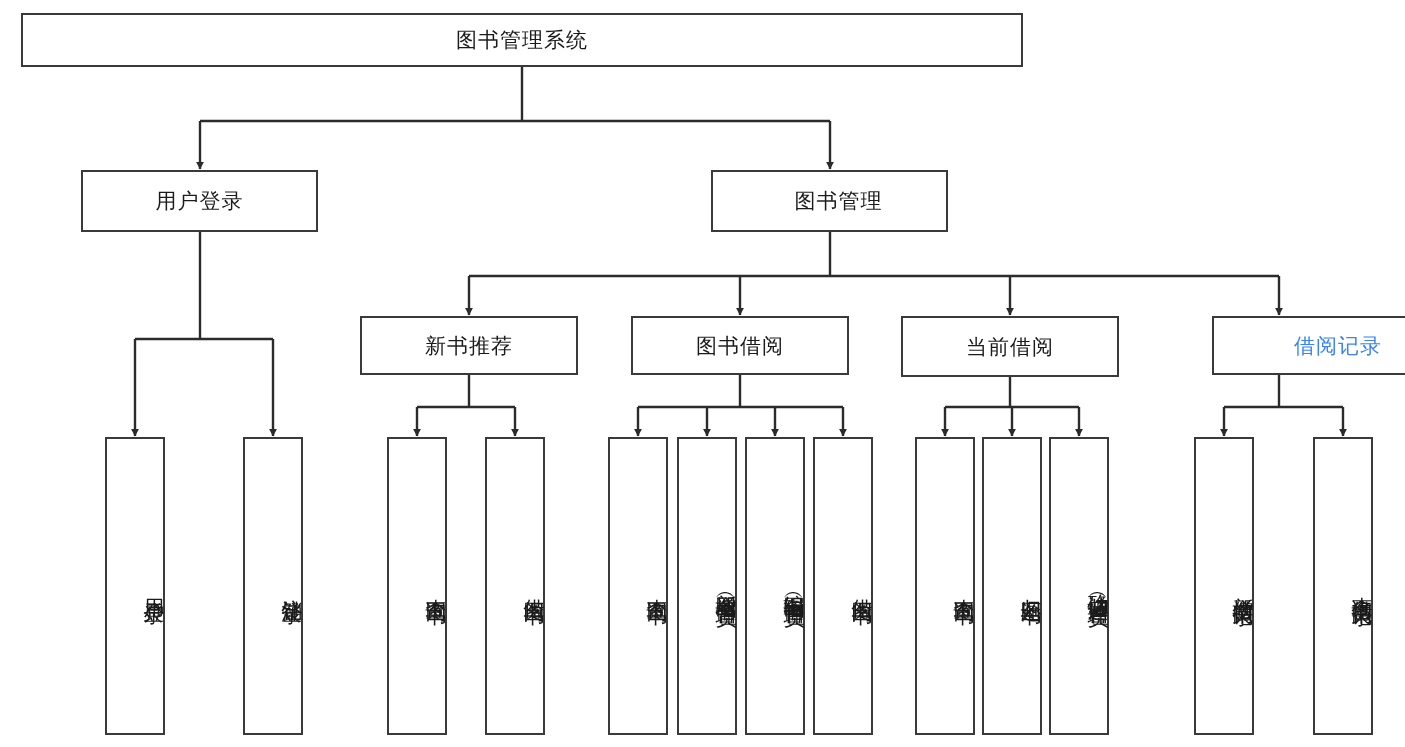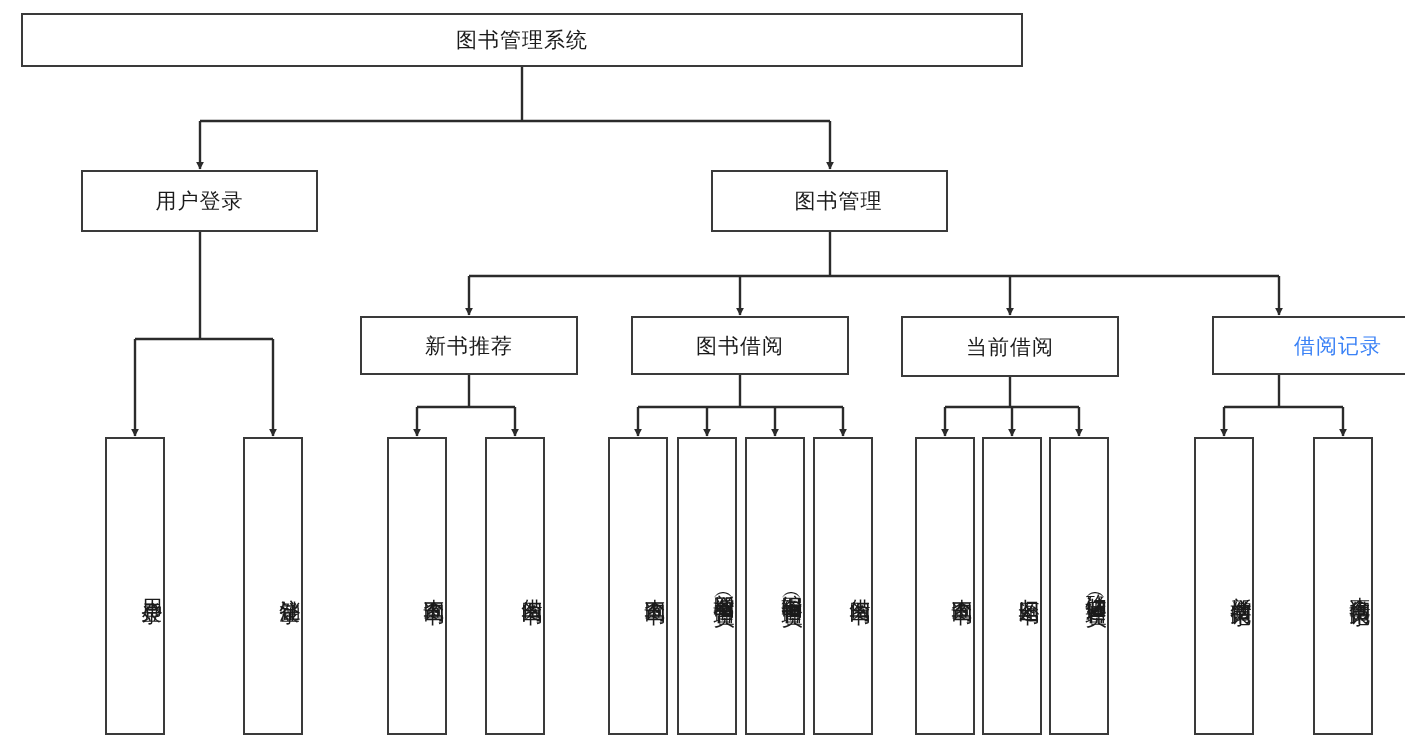--- a/index.html
+++ b/index.html
@@ -46,20 +46,21 @@
     text-orientation: upright;
     font-size: 21px;
     letter-spacing: 2px;
     line-height: 1.05;
     padding: 6px 0;
     align-items: flex-start;
     justify-content: center;
   }
   .node .label {
     display: block;
+    font-family: Liberation Mono, monospace;
   }
   .node.vertical .label {
     white-space: nowrap;
   }
   #watermark {
     position: absolute;
     right: 10px;
     bottom: 4px;
     font-size: 17px;
     color: #b9b9b9;

